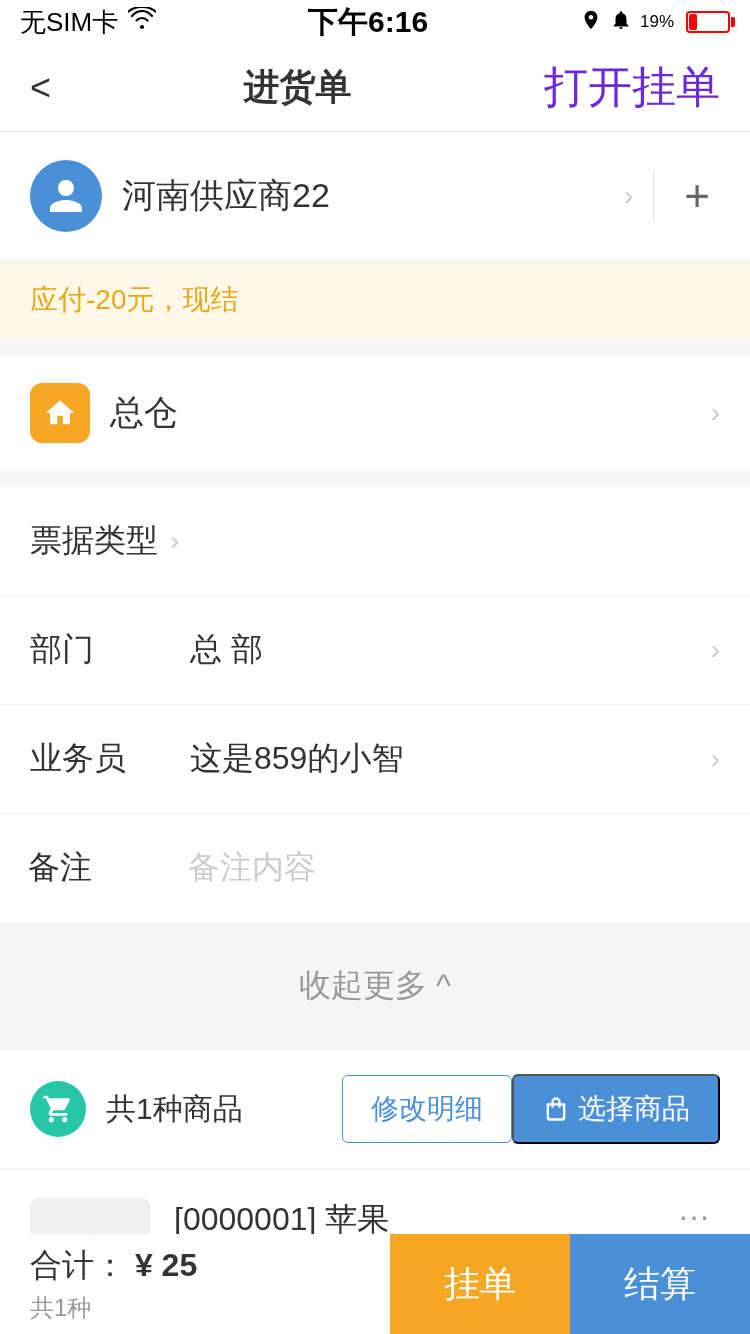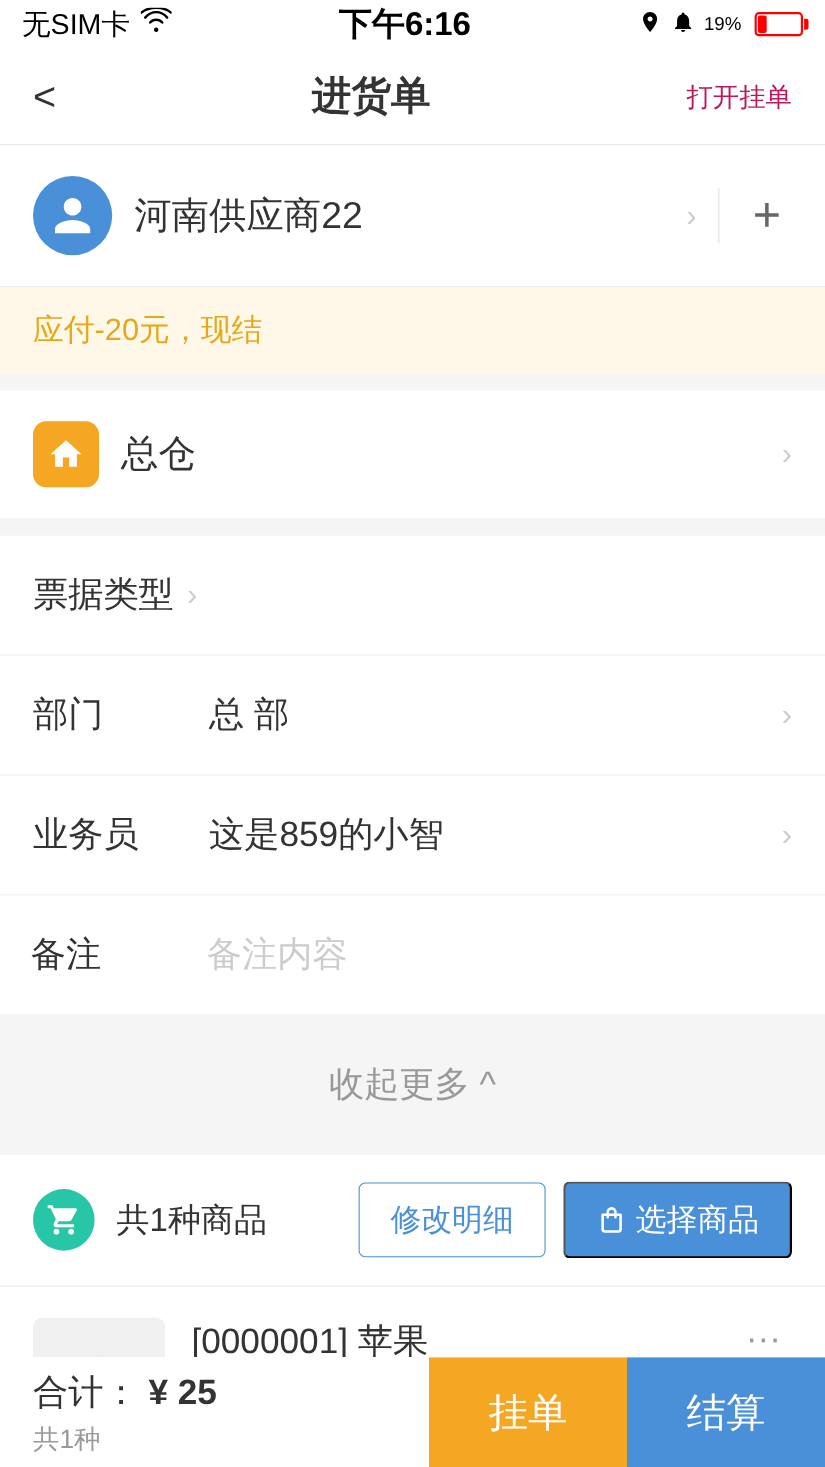--- a/index.html
+++ b/index.html
@@ -69,22 +69,22 @@
       font-size: 36px;
       color: #333;
       cursor: pointer;
     }
     .nav-title {
       font-size: 36px;
       font-weight: 600;
       color: #333;
     }
     .nav-action {
-      font-size: 24px;
-      color: #be185d;
+      font-size: 44px;
+      color: #6d28d9;
       cursor: pointer;
     }
 
     
     .content { background: #f5f5f5; }
 
     
     .section {
       background: #fff;
       margin-bottom: 16px;
@@ -235,21 +235,20 @@
       color: #333;
     }
     .btn-edit-detail {
       border: 1px solid #4a90d9;
       color: #4a90d9;
       background: #fff;
       padding: 14px 28px;
       font-size: 28px;
       border-radius: 6px;
       cursor: pointer;
-      margin-right: 16px;
     }
     .btn-select-product {
       background: #4a90d9;
       color: #fff;
       padding: 14px 28px;
       font-size: 28px;
       border-radius: 6px;
       cursor: pointer;
       display: flex;
       align-items: center;

